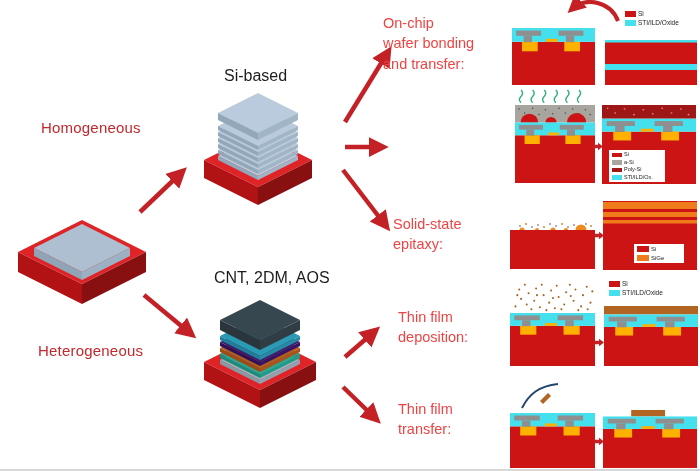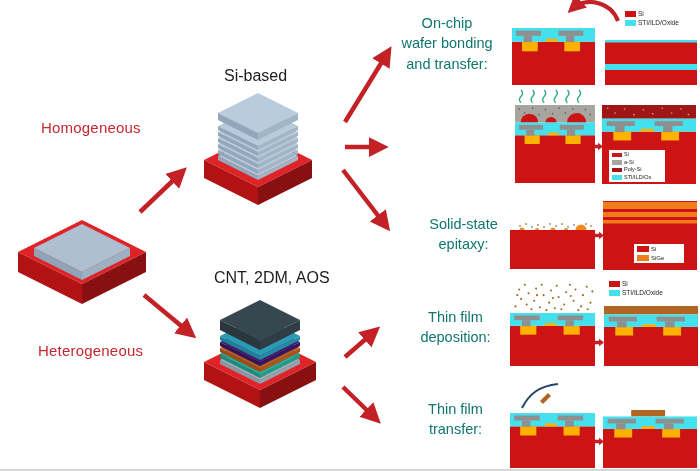--- a/index.html
+++ b/index.html
@@ -2,22 +2,22 @@
 <html><head>
 <meta charset="utf-8">
 <style>
   html,body{margin:0;padding:0;background:#fff;}
   .canvas{position:relative;width:700px;height:471px;background:#ffffff;overflow:hidden;
           font-family:"Liberation Sans","DejaVu Sans",sans-serif;}
   .abs{position:absolute;}
   svg{display:block;}
   .branch-label{position:absolute;font-size:15px;color:#c2282d;letter-spacing:.2px;}
   .stack-label{position:absolute;font-size:16px;color:#1c1c1c;}
-  .t-label{position:absolute;font-size:14.5px;line-height:1.4;text-align:center;
-           white-space:pre-line;color:#0f766e;}
+  .t-label{position:absolute;font-size:14.5px;line-height:1.4;
+           white-space:pre-line;color:#ef4444;}
   .legend{position:absolute;display:flex;flex-direction:column;gap:2.5px;
           font-size:6.5px;color:#222;line-height:1;}
   .lg-row{display:flex;align-items:center;gap:2px;}
   .sw{width:11px;height:6px;display:inline-block;flex:0 0 auto;}
   .legend.boxed{background:#ffffff;padding:2px 3px;gap:2px;font-size:5.5px;}
   .legend.boxed .sw{width:10px;height:4.5px;}
   .legend.boxed3{background:#ffffff;padding:2px 3px;gap:2.5px;font-size:6px;}
   .legend.boxed3 .sw{width:12px;height:6px;}
   .baseline{position:absolute;left:0;top:469px;width:700px;height:2px;background:#d7d7d7;}
 </style>
@@ -216,21 +216,21 @@
       </div>
     <div class="lg-row">
       <span class="sw" style="background: rgb(69, 224, 238);"></span>
       <span>STI/ILD/Ox.</span>
       </div>
   </div>
   <svg class="abs" style="left:593px;top:142px" width="11" height="9" viewBox="0 0 12 10">
     <path d="M0,3 H5.5 V0.8 L11,5 L5.5,9.2 V7 H0 Z" fill="#c32126"></path>
     </svg>
 
-  <div class="t-label" style="left:406px;top:214px;width:115px">Solid-state
+  <div class="t-label" style="left:393px;top:214px;width:115px">Solid-state
 epitaxy:</div>
   <svg class="abs" style="left:510px;top:222px" width="85" height="47" viewBox="0 0 85 47">
     <rect y="8" width="85" height="39" fill="#cc1414"></rect>
     <g fill="#ef8a1f">
       <path d="M9.5,8 A2.5,2.5 0 0 1 14.5,8 Z"></path>
         <path d="M25,8 A2,2 0 0 1 29,8 Z"></path>
       <path d="M40.5,8 A2.5,2.5 0 0 1 45.5,8 Z"></path>
         <path d="M54,8 A2,2 0 0 1 58,8 Z"></path>
       <path d="M65.5,8 A5.5,5.5 0 0 1 76.5,8 Z"></path>
     </g>

